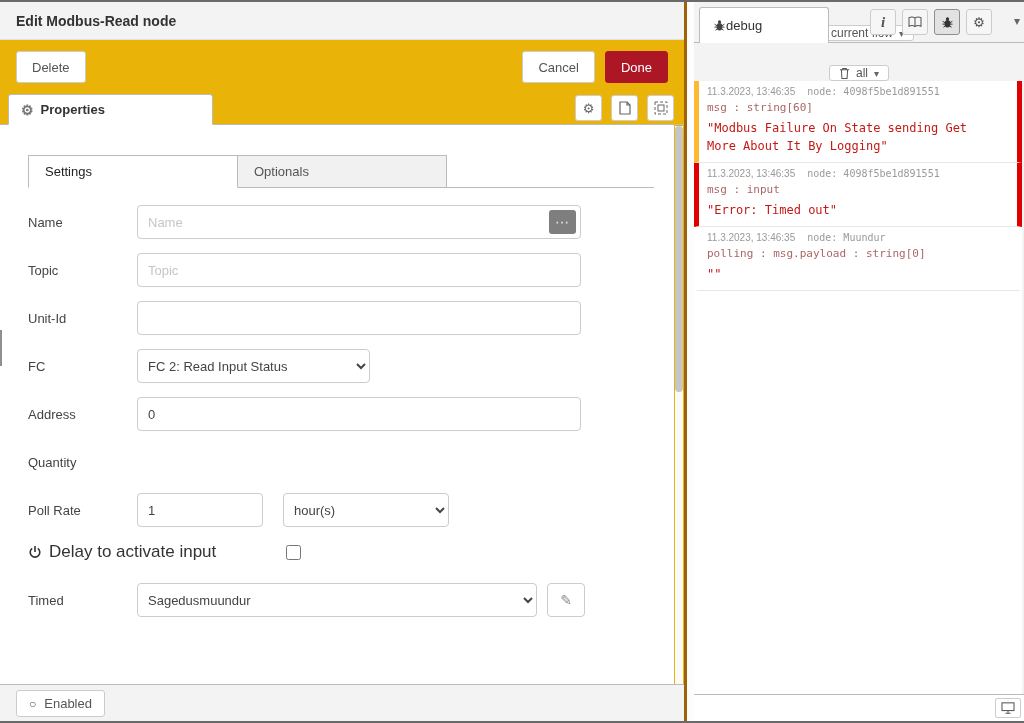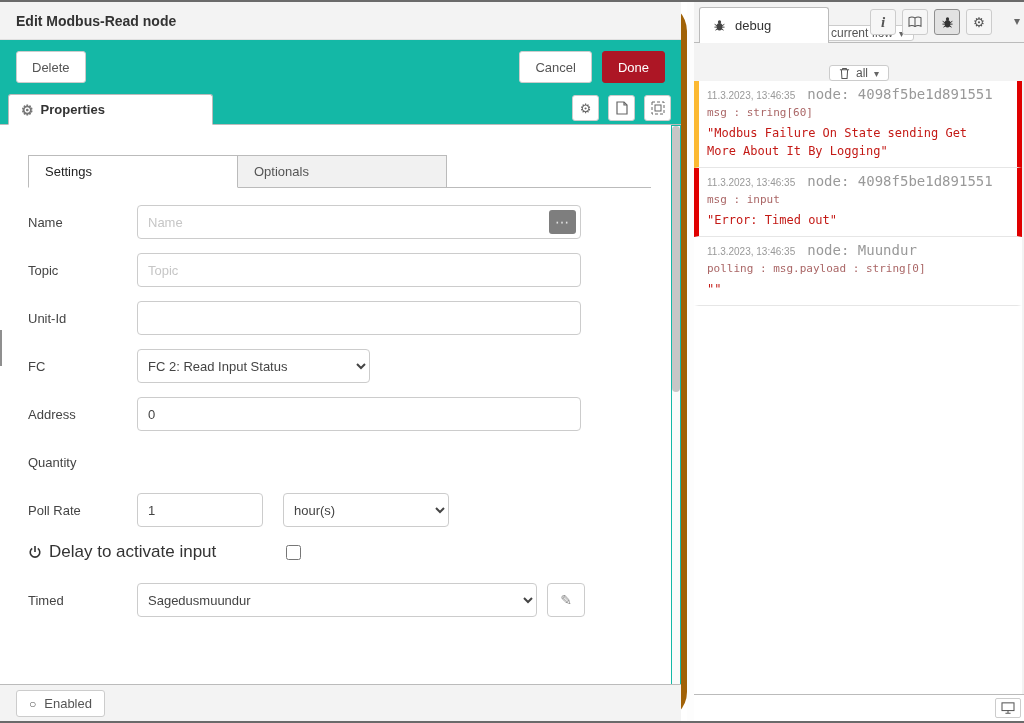--- a/index.html
+++ b/index.html
@@ -1,21 +1,21 @@
 <!DOCTYPE html>
 <html><head>
 <meta charset="utf-8">
 <style>
   * { box-sizing: border-box; margin: 0; padding: 0; }
   body { font-family: "Liberation Sans", sans-serif; background:#fff; }
   .app { position:relative; width:1024px; height:723px; background:#fff; overflow:hidden;
          border-top:2px solid #6a6a6a; border-bottom:2px solid #6a6a6a; }
 
   
-  .editor { position:absolute; left:0; top:0; width:687px; height:100%; border-right:6px solid #a16207; background:#14b8a6;border-radius:29px; }
+  .editor { position:absolute; left:0; top:0; width:687px; height:100%; border-right:3px solid #a16207; background:#eab308; }
   .dlg-header { height:38px; background:#f3f3f3; border-bottom:1px solid #e0e0e0; line-height:38px; padding:0 16px;
                 font-size:14px; font-weight:bold; color:#333; }
   .dlg-toolbar { height:54px; padding:11px 16px; position:relative; }
   .btn { display:inline-flex; align-items:center; justify-content:center; height:32px; padding:4px 15px;
          background:#fff; border:1px solid #ccc; border-radius:3px; font-size:13px; color:#555; cursor:pointer;
          font-family:"Liberation Sans", sans-serif; }
   .btn-primary { background:#AD1625; border-color:#AD1625; color:#fff; }
   .tb-right { position:absolute; right:16px; top:11px; display:flex; gap:10px; }
 
   .props-row { position:relative; height:31px; }
@@ -68,42 +68,42 @@
   .left-mark { position:absolute; left:0; top:328px; width:2px; height:36px; background:#8f8f8f; }
 
   
   .sep { position:absolute; left:687px; top:0; width:7px; height:100%; background:#fdfdfd; cursor:col-resize; }
 
   
   .sidebar { position:absolute; left:694px; right:0; top:0; bottom:0; background:#f3f3f3; }
   .sb-tabbar { position:relative; height:41px; background:#f3f3f3; }
   .sb-line { position:absolute; left:0; right:0; top:40px; height:1px; background:#bbb; }
   .sb-tab { position:absolute; left:5px; top:5px; height:36px; width:130px; background:#fff; border:1px solid #bbb;
-            border-bottom:none; border-radius:3px 3px 0 0; display:flex; align-items:center; gap:9px; padding:0 13px;
+            border-bottom:none; border-radius:3px 3px 0 0; display:flex; align-items:center; padding:0 13px;
             font-size:13px; color:#333; z-index:2; cursor:pointer; }
   .sb-icons { position:absolute; right:32px; top:7px; display:flex; gap:6px; z-index:2; }
   .sb-icons button { width:26px; height:26px; background:#f6f6f6; border:1px solid #ccc; border-radius:3px;
                      display:flex; align-items:center; justify-content:center; color:#555; cursor:pointer; }
   .sb-icons button.active { background:#e2e2e2; border-color:#8f8f8f; }
   .chev-btn { position:absolute; right:4px; top:12px; border:none; background:transparent; color:#666; font-size:12px; cursor:pointer; }
   .info-i { font-family:"Liberation Serif", serif; font-style:italic; font-weight:bold; font-size:15px; color:#555; }
 
   .sb-toolbar { position:absolute; left:0; right:0; top:41px; height:38px; background:#f3f3f3;
                 display:flex; justify-content:flex-end; align-items:center; gap:24px; padding:0 10px;flex-direction:column; }
   .drop { height:27px; display:flex; align-items:center; gap:6px; padding:0 9px; background:#fff; border:1px solid #ccc;
           border-radius:3px; font-size:12px; color:#555; cursor:pointer; font-family:"Liberation Sans", sans-serif; }
   .caret { font-size:10px; color:#666; }
 
   .sb-messages { position:absolute; left:0; right:2px; top:79px; bottom:27px; background:#fff; overflow:hidden; }
   .debug-msg { background:#fff; border-bottom:1px solid #e6e6e6; border-left:5px solid transparent;
                border-right:5px solid transparent; padding:5px 8px 7px 8px; cursor:pointer; }
   .debug-msg.level-warn  { border-left-color:#fcb932; border-right-color:#e00000; }
   .debug-msg.level-error { border-left-color:#e00000; border-right-color:#e00000; }
   .msg-meta { font-size:10px; color:#999; }
-  .msg-node { margin-left:12px; font-family:"DejaVu Sans Mono", monospace; font-size:14px; }
+  .msg-node { margin-left:12px; font-family:"DejaVu Sans Mono", monospace; font-size:10px; }
   .msg-path { margin-top:4px; font-family:"DejaVu Sans Mono", monospace; font-size:11px; color:#a66; }
   .msg-value { margin-top:5px; font-family:"DejaVu Sans Mono", monospace; font-size:12px; line-height:1.5;
                color:#c41a16; max-width:272px; word-wrap:break-word; }
 
   .sb-footer { position:absolute; left:0; right:0; bottom:0; height:27px; background:#fff; border-top:1px solid #bbb; }
   .mon { position:absolute; right:3px; top:3px; width:26px; height:20px; background:#fff; border:1px solid #ccc;
          border-radius:2px; display:flex; align-items:center; justify-content:center; cursor:pointer; }
   svg { display:block; }
 </style>
 </head>

